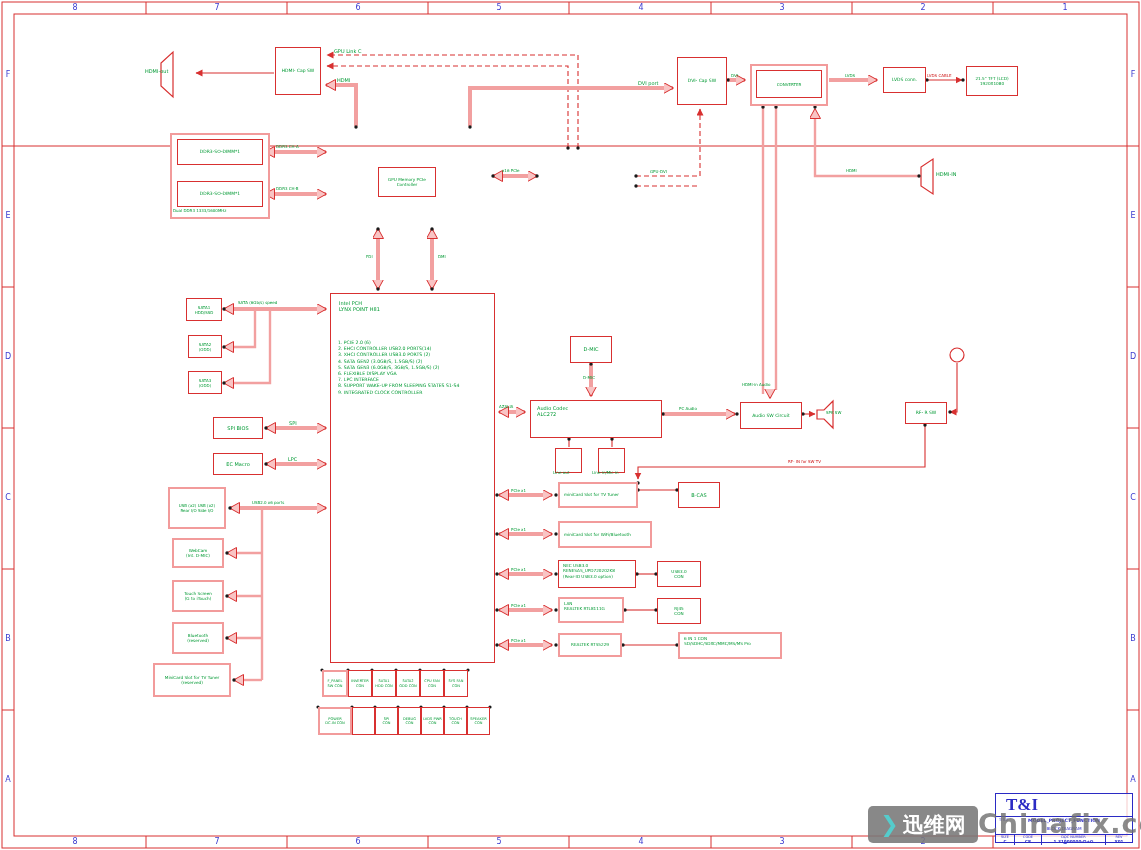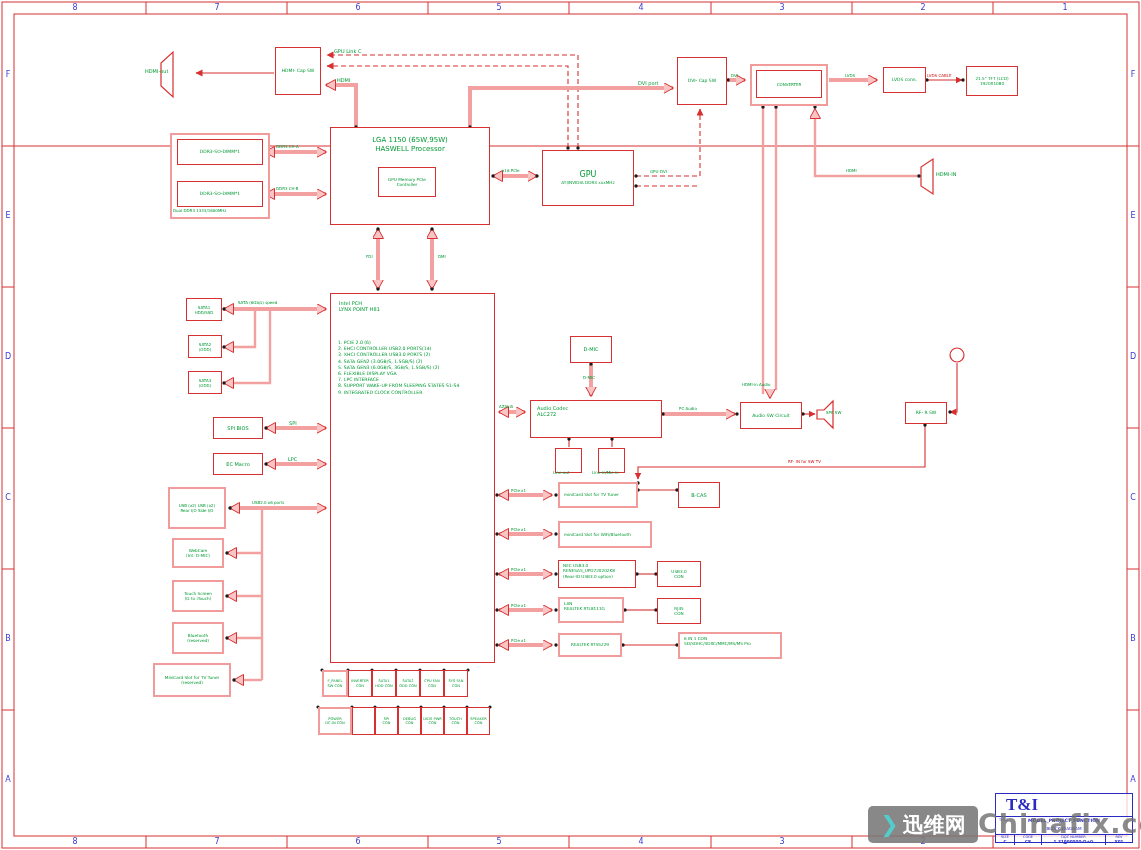--- a/index.html
+++ b/index.html
@@ -241,30 +241,24 @@
   <div class="lbl t4" style="left:846px;top:169px;">HDMI</div>
   <div class="lbl t4" style="left:742px;top:383px;">HDMI-in Audio</div>
 
   <div class="box pk" style="left:170px;top:133px;width:100px;height:86px;"></div>
   <div class="box" style="left:177px;top:139px;width:86px;height:26px;font-size:4.5px;">DDR3-SO-DIMM*1</div>
   <div class="box" style="left:177px;top:181px;width:86px;height:26px;font-size:4.5px;">DDR3-SO-DIMM*1</div>
   <div class="lbl t4" style="left:173px;top:209px;">Dual DDR3 1333/1600MHz</div>
   <div class="lbl t4" style="left:276px;top:145px;">DDR3 CH-A</div>
   <div class="lbl t4" style="left:276px;top:187px;">DDR3 CH-B</div>
 
-  <div class="box" style="left:330px;top:127px;width:160px;height:98px;border-width:1.5px;justify-content:flex-start;padding-top:8px;font-size:7px;">LGA 1150 (65W,95W)
-HASWELL Processor</div>
   <div class="box" style="left:378px;top:167px;width:58px;height:30px;font-size:4.2px;">GPU Memory PCIe
 Controller</div>
   <div class="lbl t4" style="left:502px;top:169px;">x16 PCIe</div>
 
-  <div class="box" style="left:542px;top:150px;width:92px;height:56px;">
-    <span style="font-size:8px;">GPU</span>
-    <span style="font-size:4.2px;">ATI/NVIDIA DDR3 xxxMHz</span>
-  </div>
 
   <div class="box lf" style="left:330px;top:293px;width:165px;height:370px;border-width:1.5px;padding:6px 0 0 8px;font-size:5px;">Intel PCH
 LYNX POINT H81</div>
   <div class="lbl" style="left:338px;top:340px;width:152px;font-size:4.6px;line-height:1.35;">1. PCIE 2.0 (6)
 2. EHCI CONTROLLER USB2.0 PORTS(14)
 3. XHCI CONTROLLER USB3.0 PORTS (2)
 4. SATA GEN2 (3.0GB/S, 1.5GB/S) (2)
 5. SATA GEN3 (6.0GB/S, 3GB/S, 1.5GB/S) (2)
 6. FLEXIBLE DISPLAY VGA
 7. LPC INTERFACE

